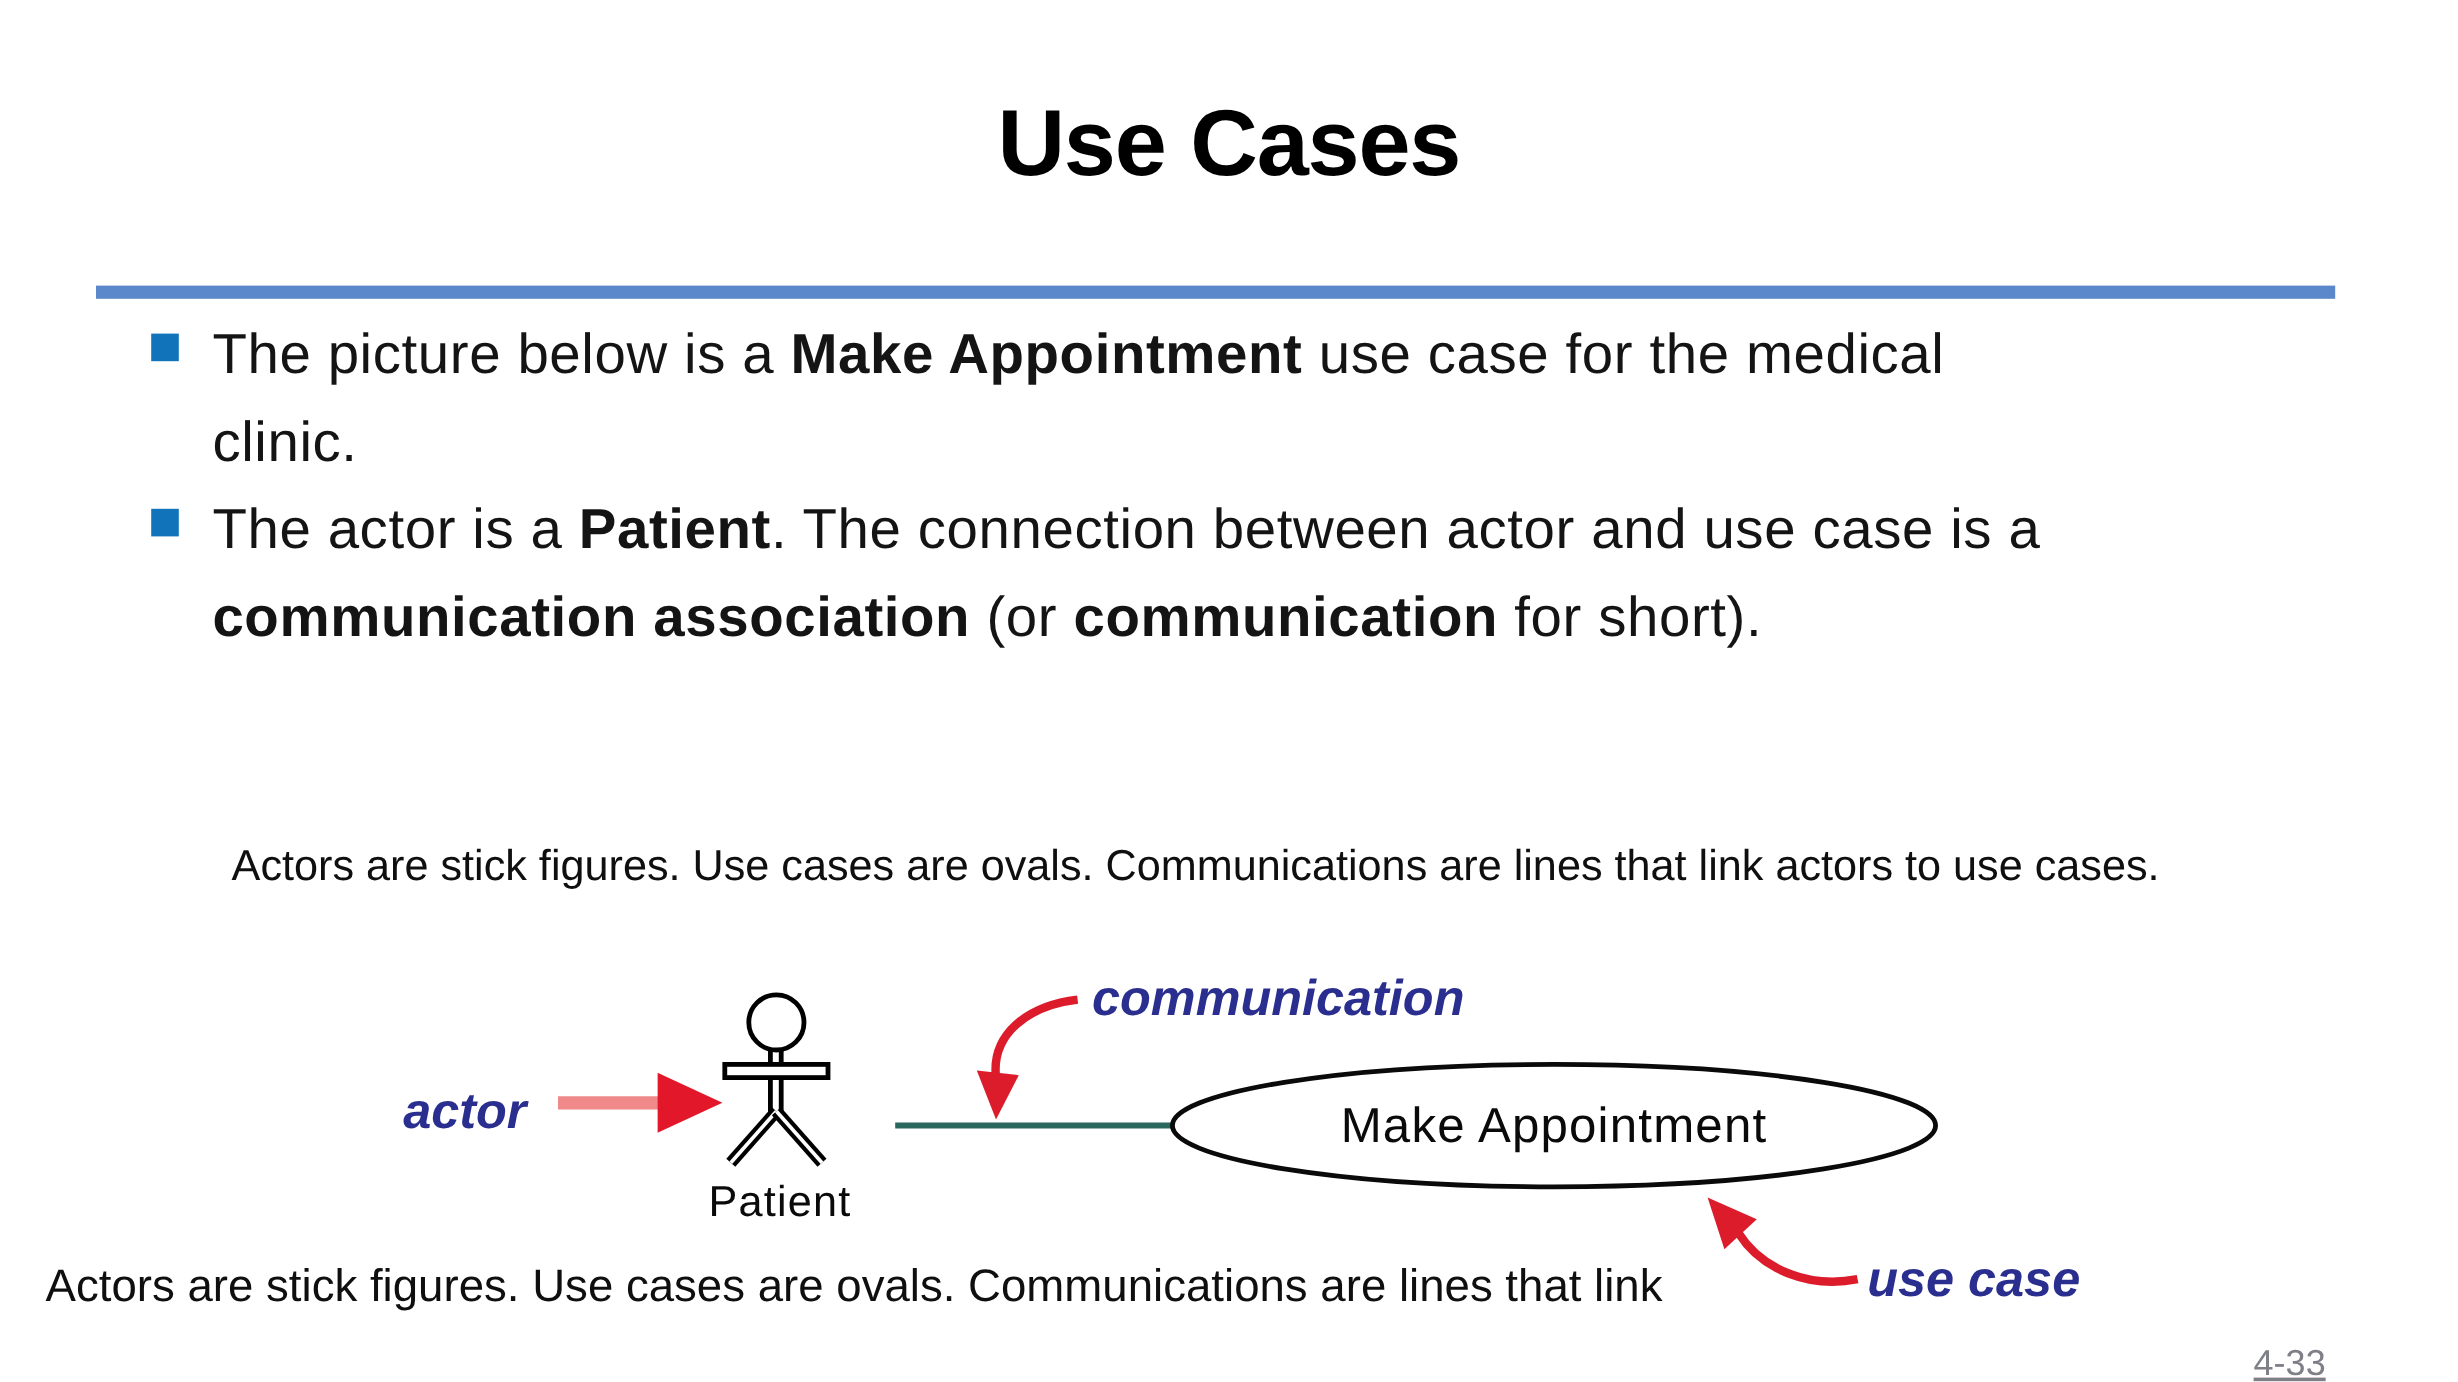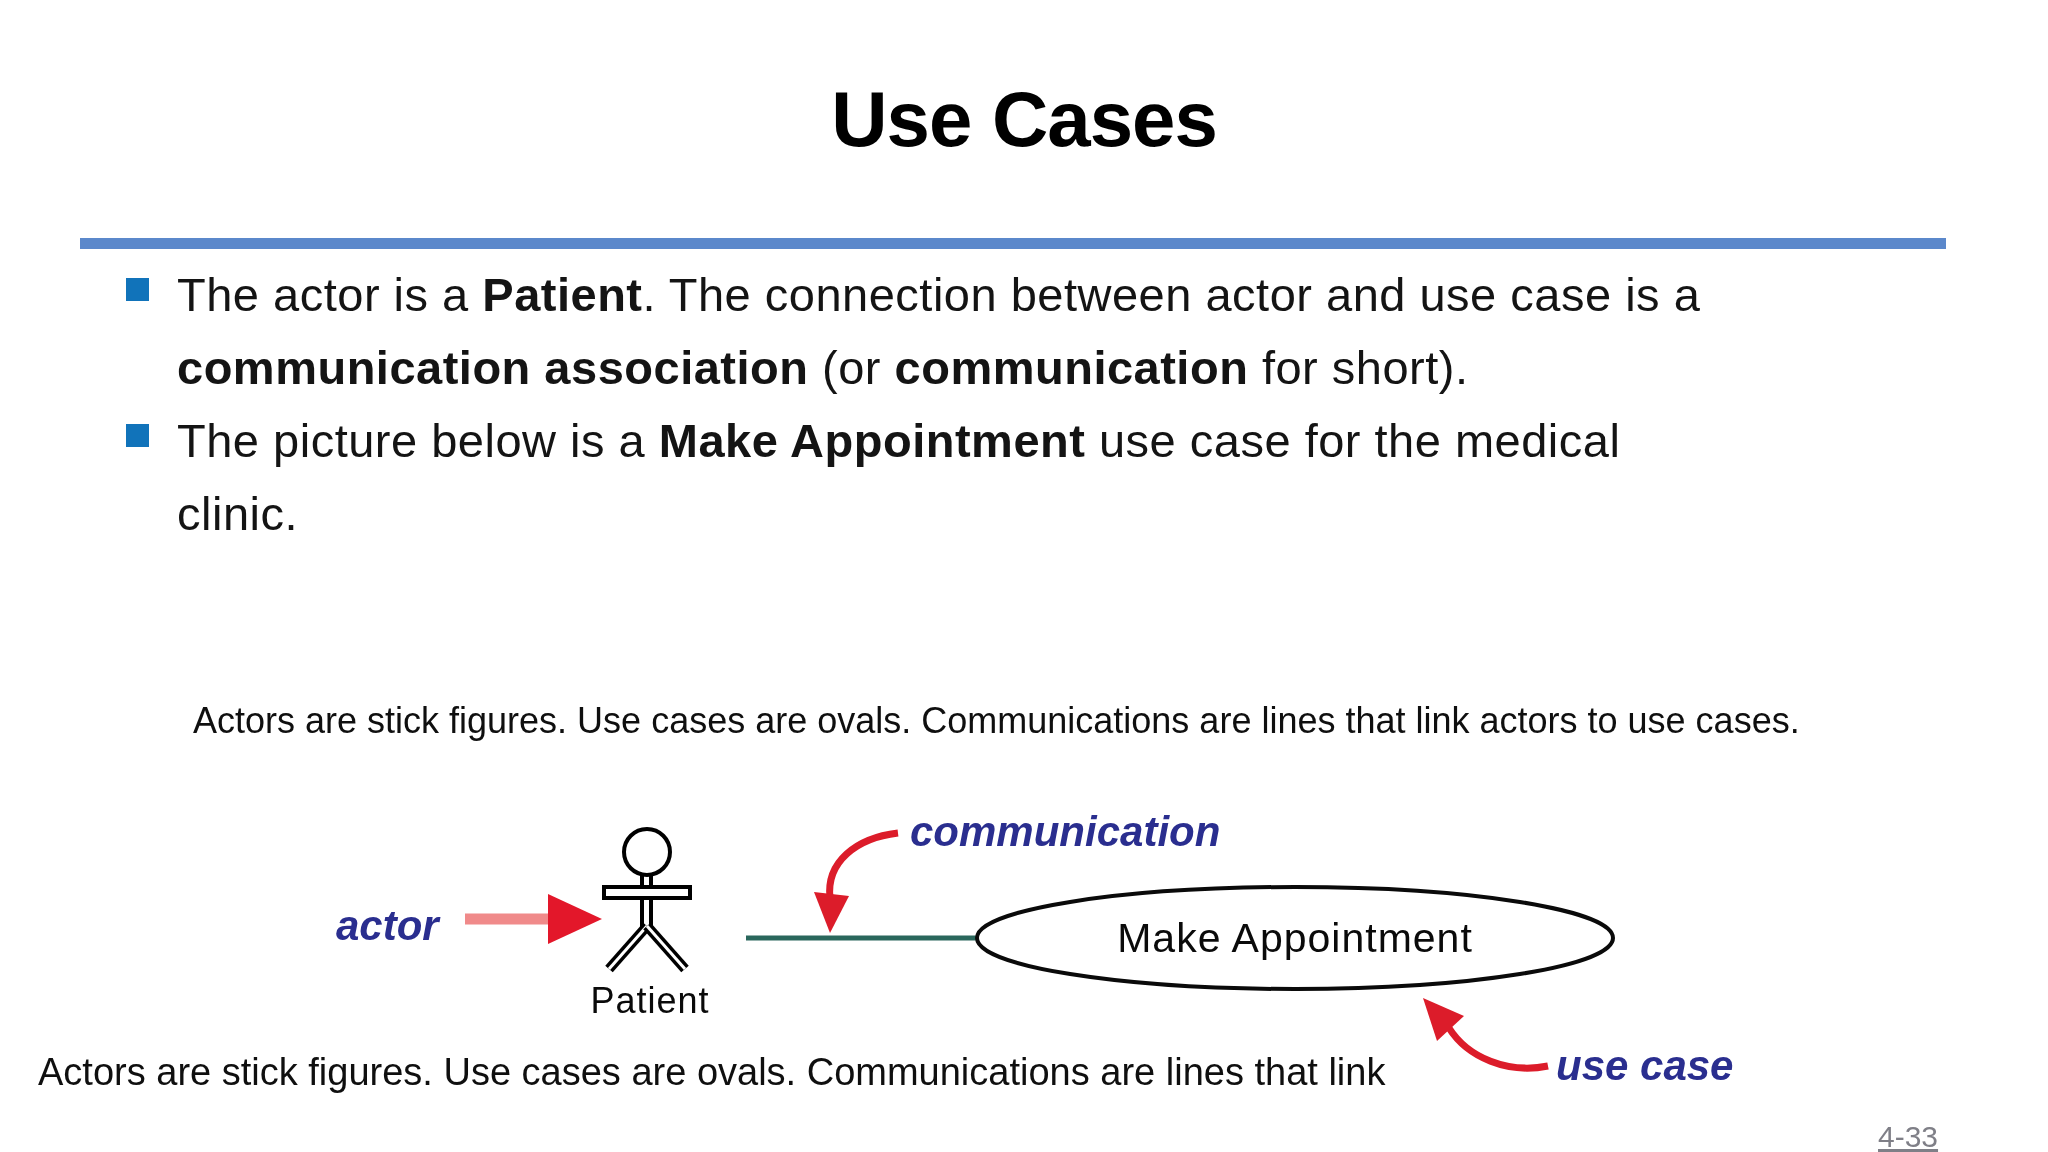--- a/index.html
+++ b/index.html
@@ -44,29 +44,29 @@
 <div class="slide">
 
   <div class="title">Use Cases</div>
 
   <div class="accent-bar"></div>
 
   <div class="bullet-list" id="bullet-list">
       <div class="bullet-item">
         <span class="bullet-square"></span>
         <div class="bullet-text">
-          <div><span>The actor is a </span><b>Patient</b><span>. The connection between actor and use case is a</span></div>
-          <div><b>communication association</b><span> (or </span><b>communication</b><span> for short).</span></div>
+          <div><span>The picture below is a </span><b>Make Appointment</b><span> use case for the medical</span></div>
+          <div><span>clinic.</span></div>
         </div>
       </div>
       <div class="bullet-item">
         <span class="bullet-square"></span>
         <div class="bullet-text">
-          <div><span>The picture below is a </span><b>Make Appointment</b><span> use case for the medical</span></div>
-          <div><span>clinic.</span></div>
+          <div><span>The actor is a </span><b>Patient</b><span>. The connection between actor and use case is a</span></div>
+          <div><b>communication association</b><span> (or </span><b>communication</b><span> for short).</span></div>
         </div>
       </div>
     </div>
 
   <div class="caption-top">Actors are stick figures. Use cases are ovals. Communications are lines that link actors to use cases.</div>
 
   <svg class="diagram" viewBox="0 0 2048 1152">
 
     <text class="nav-label" x="336" y="940">actor</text>
     <g>

